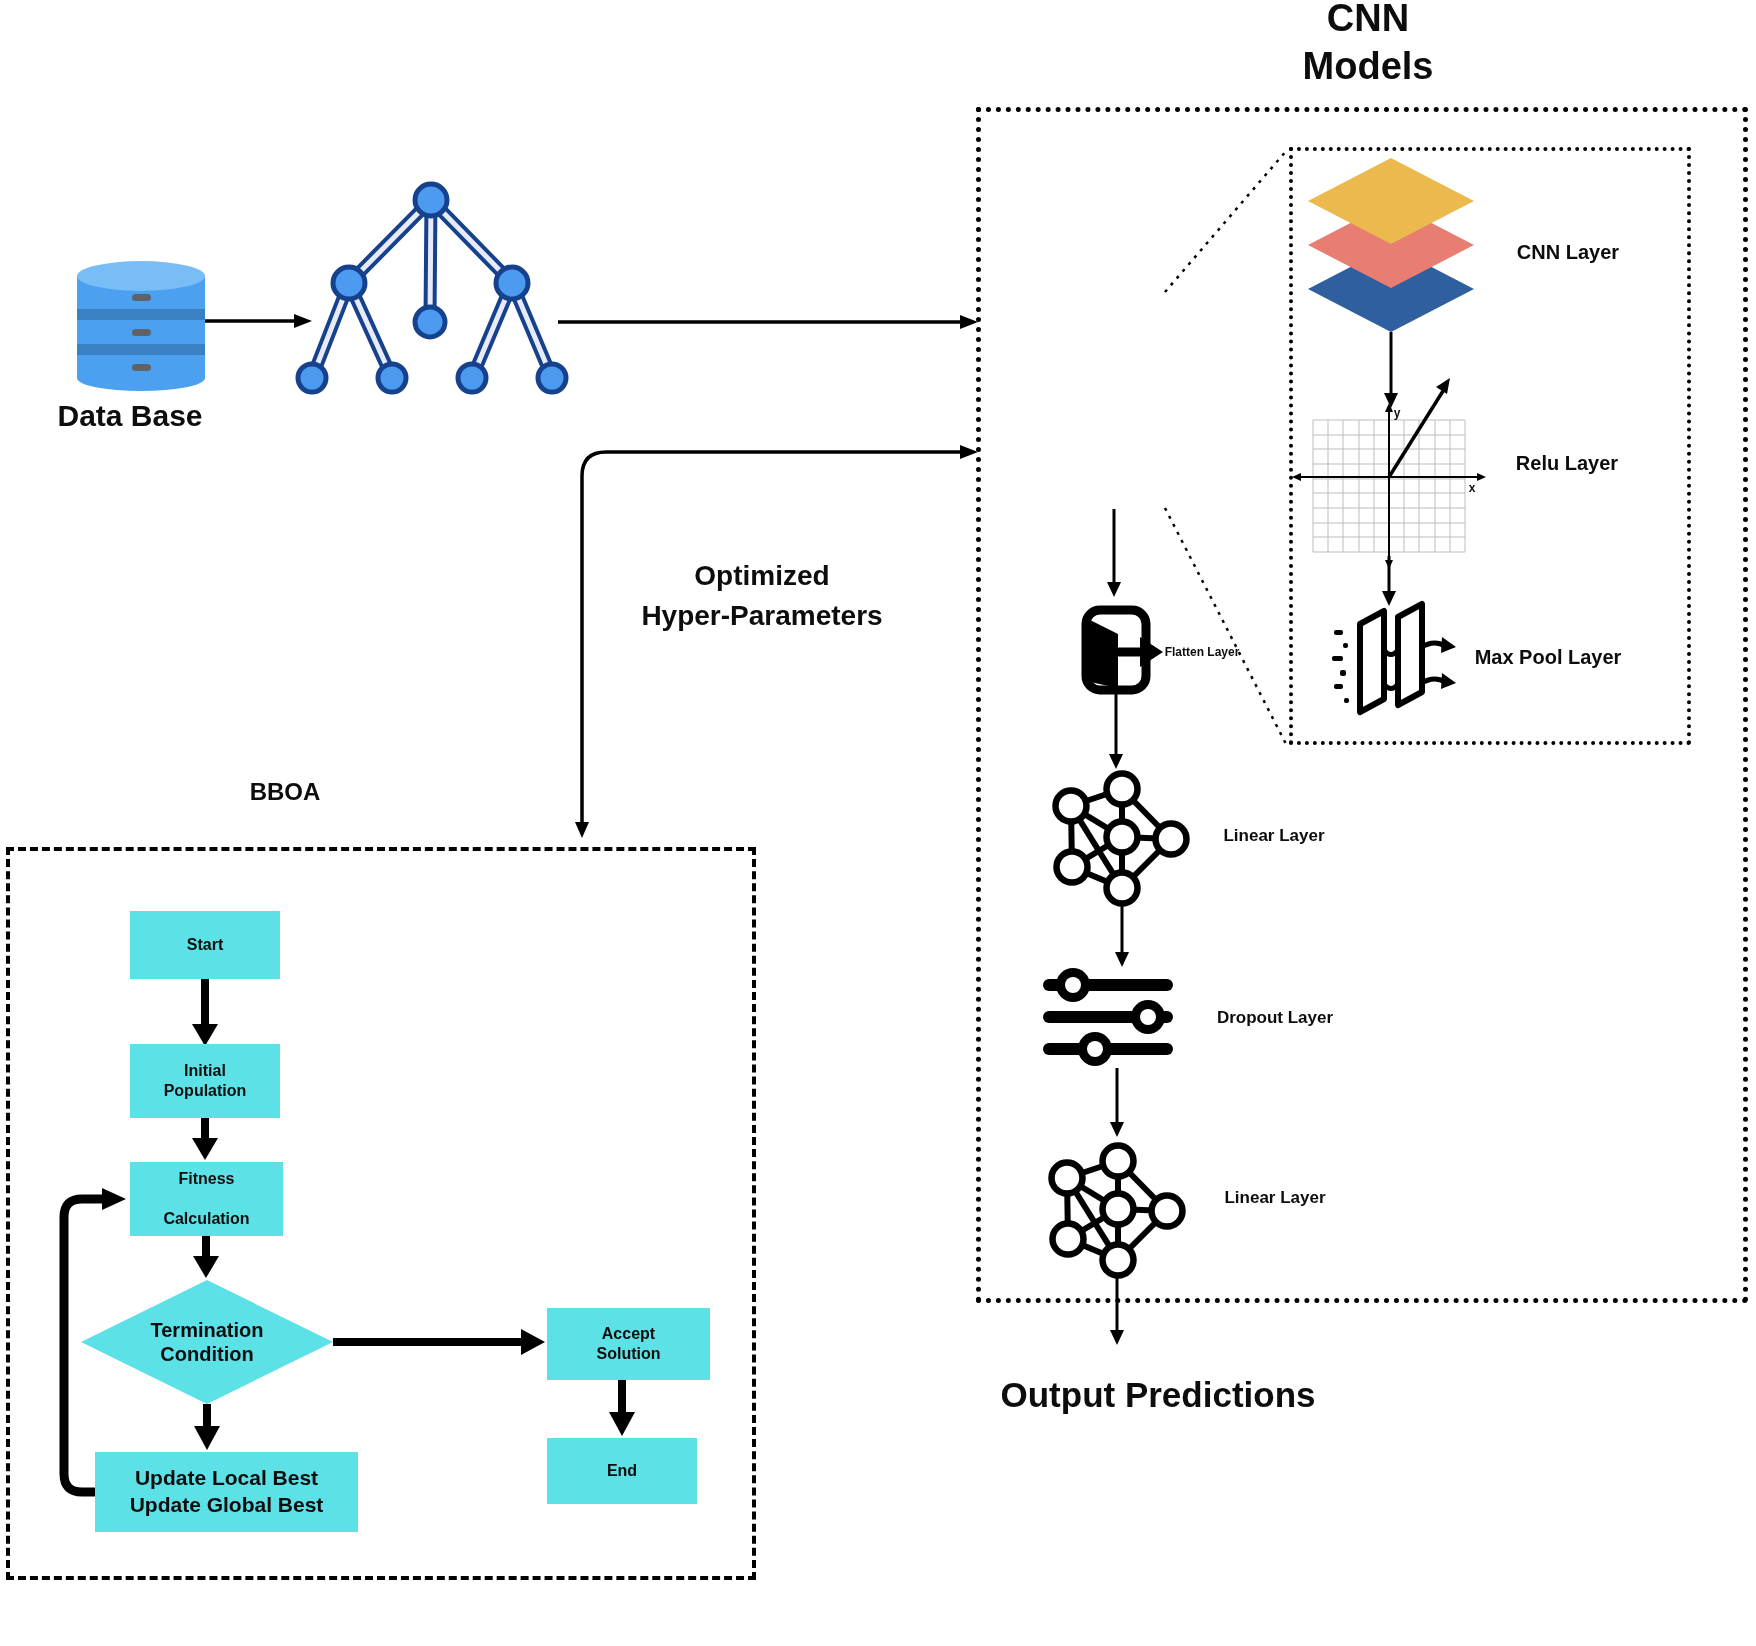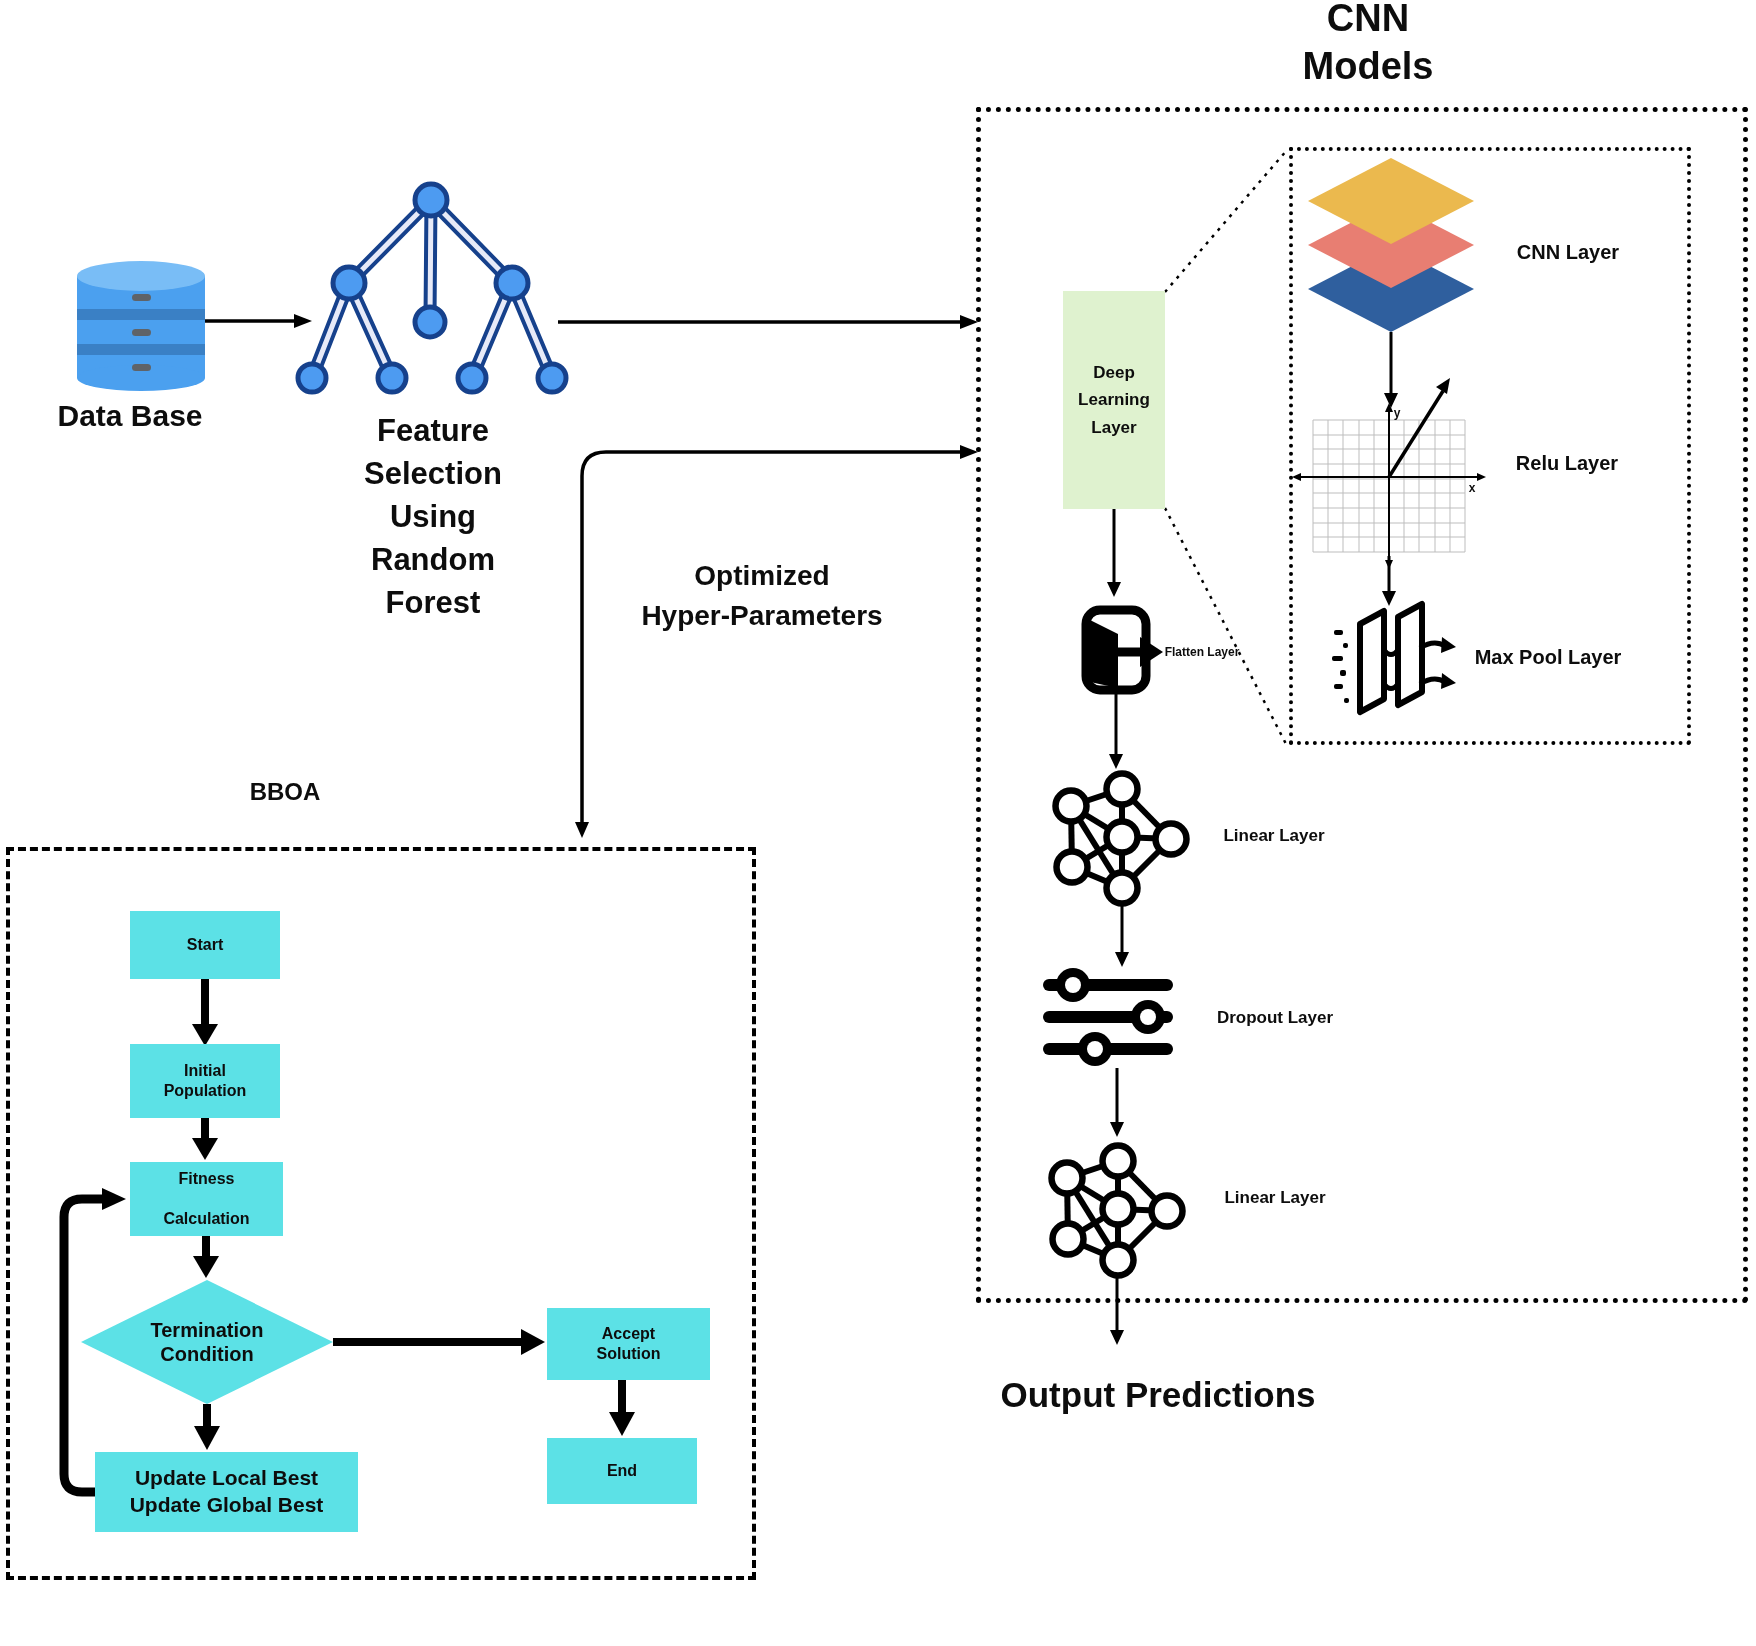--- a/index.html
+++ b/index.html
@@ -211,40 +211,28 @@
   <div class="cnn-inner-frame"></div>
   <div class="bboa-frame"></div>
 
   <div class="stack" style="left:1368px;top:-6px;font-size:38px;line-height:48px;">
     <span>CNN</span>
     <span>Models</span>
   </div>
 
   <div class="lbl" style="left:130px;top:416px;font-size:30px;">Data Base</div>
 
-  <div class="stack" style="left:433px;top:409px;font-size:31px;line-height:43px;">
-    <span>Feature</span>
-    <span>Selection</span>
-    <span>Using</span>
-    <span>Random</span>
-    <span>Forest</span>
-  </div>
 
   <div class="stack" style="left:762px;top:556px;font-size:28px;line-height:40px;">
     <span>Optimized</span>
     <span>Hyper-Parameters</span>
   </div>
 
   <div class="lbl" style="left:285px;top:792px;font-size:24px;">BBOA</div>
 
-  <div class="greenbox">
-    <span>Deep</span>
-    <span>Learning</span>
-    <span>Layer</span>
-  </div>
 
   <div class="lbl" style="left:1202px;top:652px;font-size:12px;">Flatten Layer</div>
   <div class="lbl" style="left:1274px;top:836px;font-size:17px;">Linear Layer</div>
   <div class="lbl" style="left:1275px;top:1018px;font-size:17px;">Dropout Layer</div>
   <div class="lbl" style="left:1275px;top:1198px;font-size:17px;">Linear Layer</div>
 
   <div class="lbl" style="left:1568px;top:252px;font-size:20px;">CNN  Layer</div>
   <div class="lbl" style="left:1567px;top:463px;font-size:20px;text-align:right;">Relu Layer</div>
   <div class="lbl" style="left:1548px;top:657px;font-size:20px;">Max Pool Layer</div>
   <div class="lbl" style="left:1397px;top:413px;font-size:12px;">y</div>

